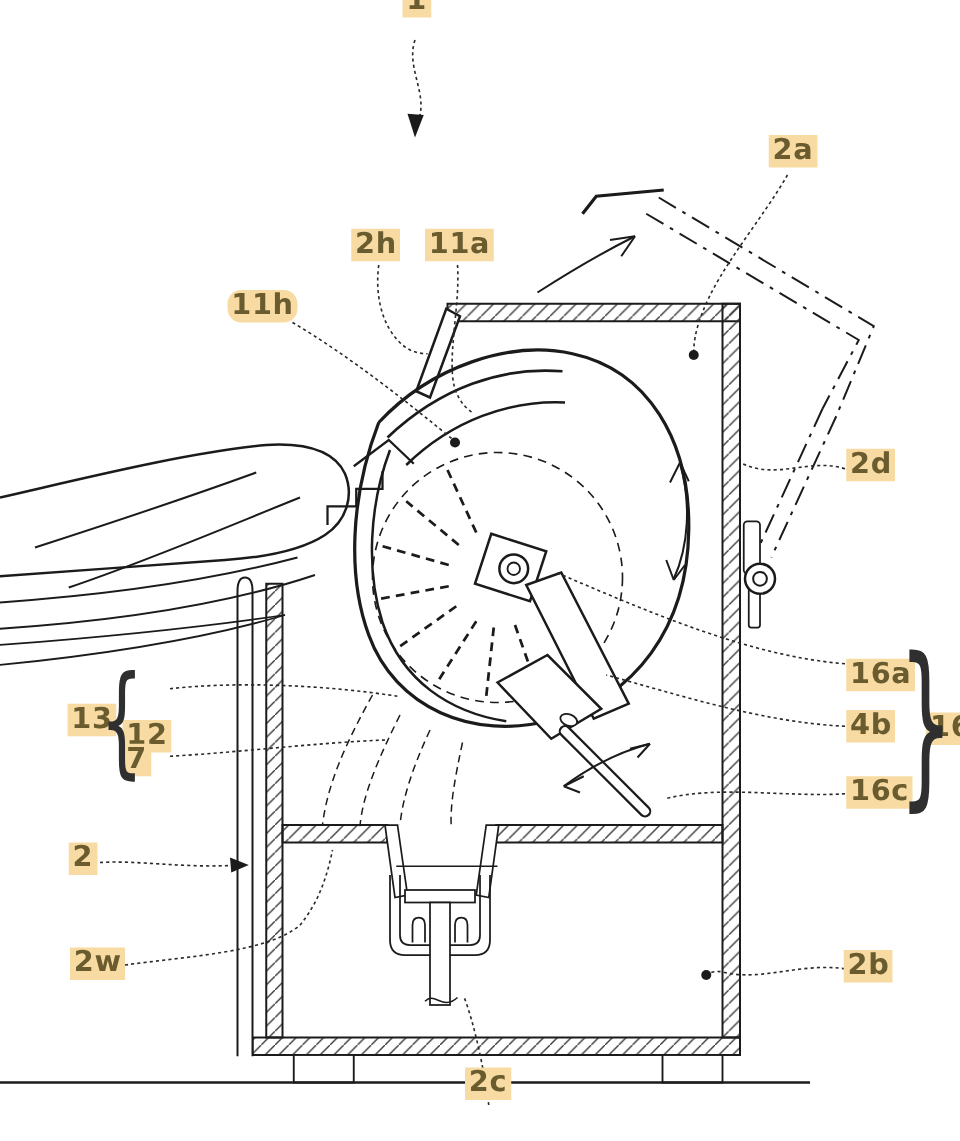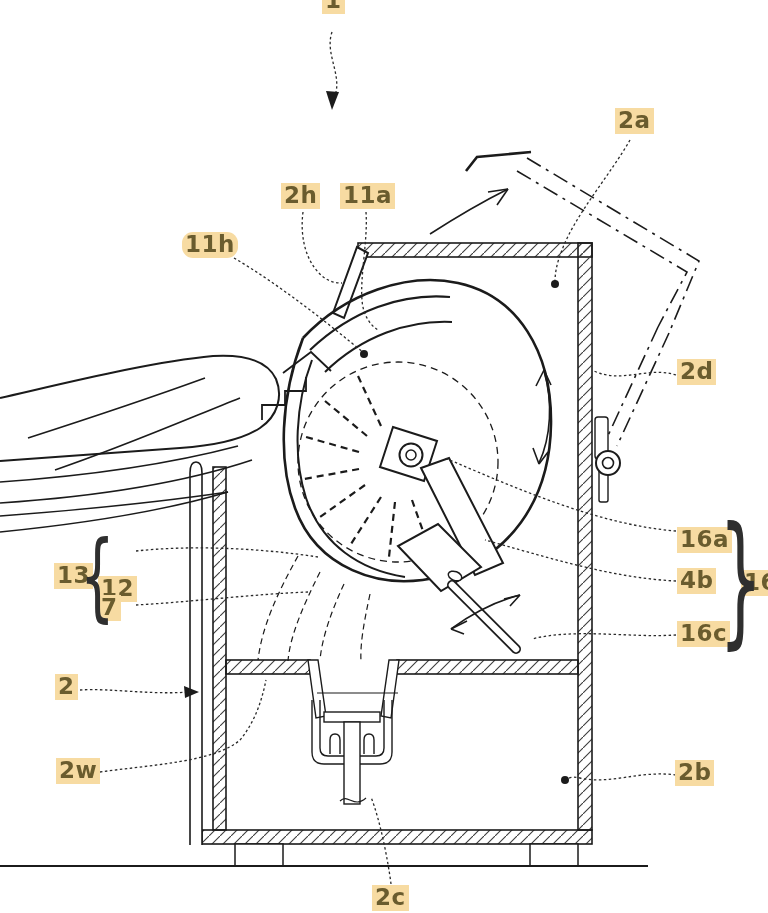--- a/index.html
+++ b/index.html
@@ -197,18 +197,18 @@
       <div class="ref-label" style="left: 677px; top: 516px; margin-top: 11px;">16a</div>
       <div class="ref-label" style="left: 677px; top: 568px;">4b</div>
       <div class="ref-label" style="left: 741px; top: 570px;">16</div>
       <div class="ref-label" style="left: 677px; top: 621px;">16c</div>
       <div class="ref-label" style="left: 98px; top: 536px; margin-top: 40px;">12</div>
       <div class="ref-label" style="left: 54px; top: 563px;">13</div>
       <div class="ref-label" style="left: 98px; top: 595px;">7</div>
       <div class="ref-label" style="left: 55px; top: 674px;">2</div>
       <div class="ref-label" style="left: 56px; top: 758px;">2w</div>
       <div class="ref-label" style="left: 675px; top: 760px;">2b</div>
-      <div class="ref-label" style="left: 372px; top: 885px;">2c</div>
+      <div class="ref-label" style="left: 372px; top: 854px;">2c</div>
       <div class="brace" style="left: 80px; top: 528px; font-size: 88px; line-height: 88px; transform: scale(0.62, 1.1);">{</div>
       <div class="brace" style="left: 719px; top: 508px; font-size: 124px; line-height: 124px; transform: scale(0.55, 1.15);">}</div>
     </div>
 
 </div>
 
 </body></html>

